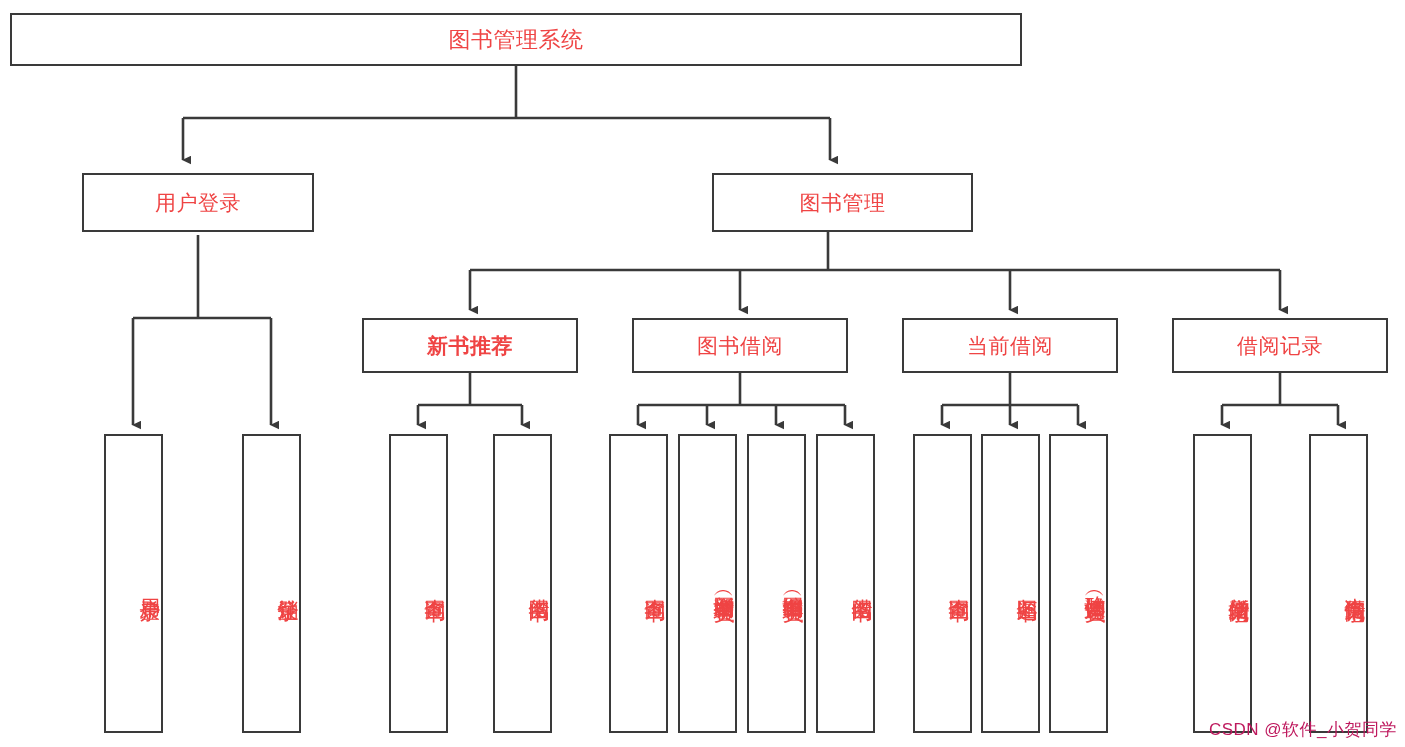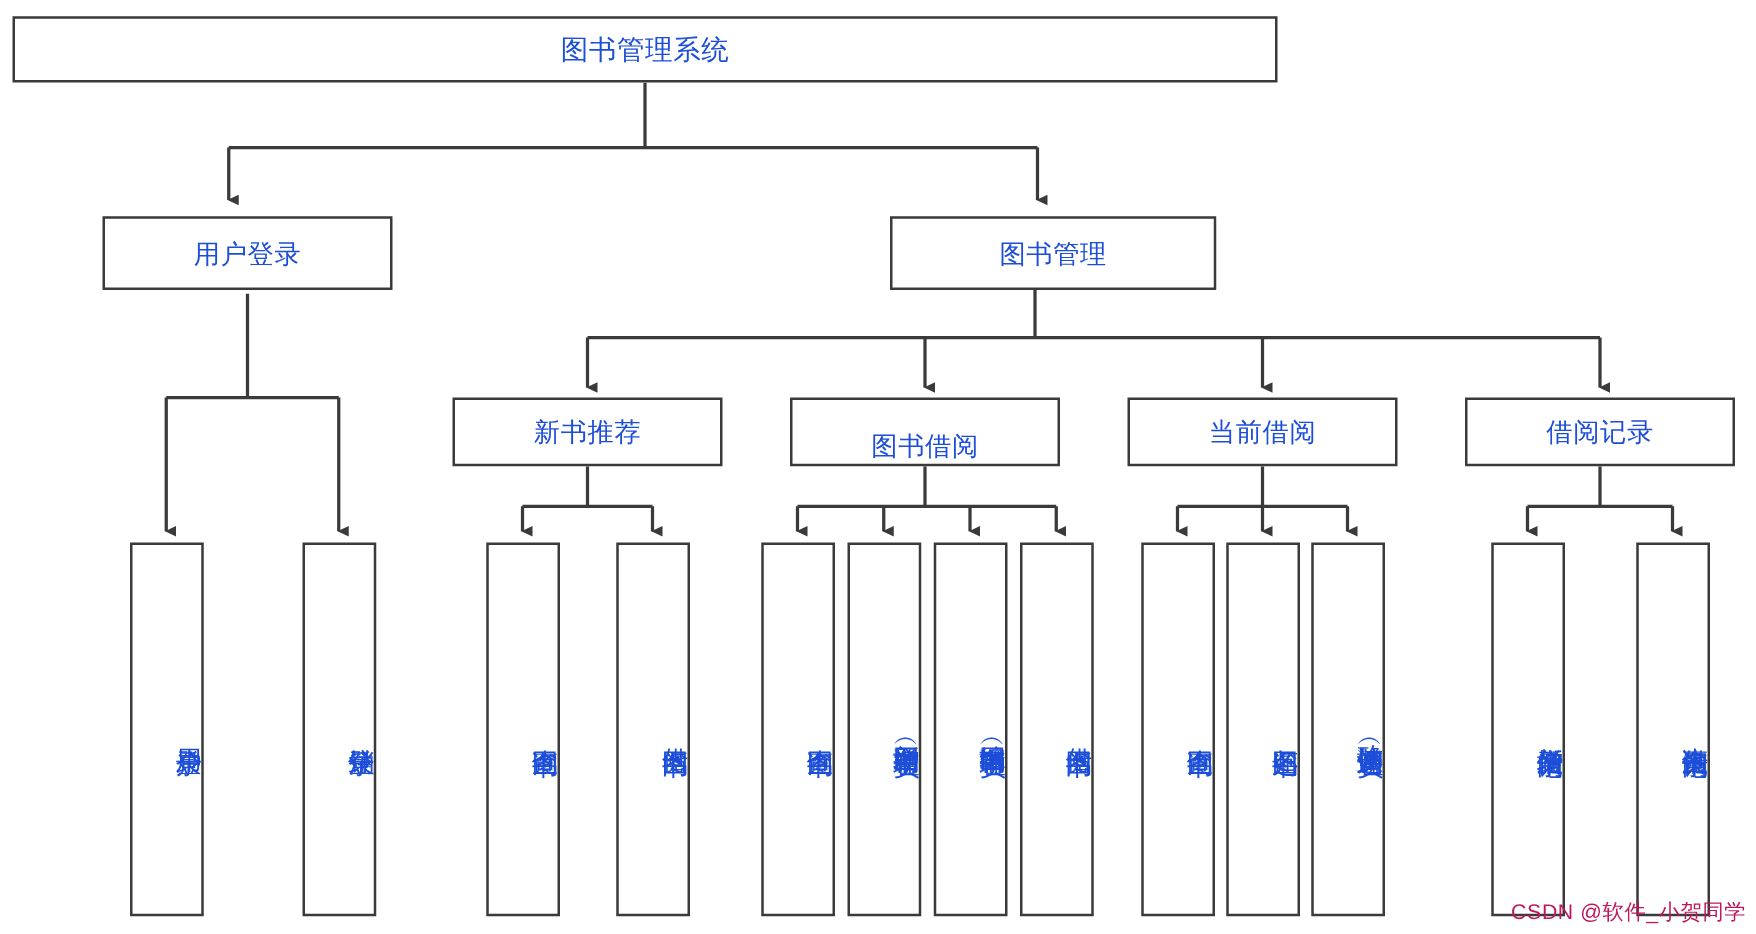--- a/index.html
+++ b/index.html
@@ -27,21 +27,21 @@
     pointer-events: none;
   }
   .node {
     position: absolute;
     box-sizing: border-box;
     background: #ffffff;
     border: 2px solid #3a3a3a;
     display: flex;
     align-items: center;
     justify-content: center;
-    color: #1d4ed8;
+    color: #ef4444;
   }
   .node.horizontal {
     font-size: 21px;
     letter-spacing: 0.5px;
   }
   .node.root {
     font-size: 22px;
   }
   .node.vertical {
     writing-mode: vertical-rl;
@@ -131,24 +131,24 @@
     <span class="label">图书管理系统</span>
   </div>
 
   <div class="node horizontal" style="left:82px; top:173px; width:232px; height:59px;">
     <span class="label">用户登录</span>
   </div>
   <div class="node horizontal" style="left:712px; top:173px; width:261px; height:59px;">
     <span class="label">图书管理</span>
   </div>
 
-  <div class="node horizontal" style="left:362px; top:318px; width:216px; height:55px;">
+  <div class="node horizontal" style="left:362px; top:318px; width:216px; height:55px;font-weight:bold;">
     <span class="label">新书推荐</span>
   </div>
-  <div class="node horizontal" style="left:632px; top:318px; width:216px; height:55px;align-items:flex-end;">
+  <div class="node horizontal" style="left:632px; top:318px; width:216px; height:55px;">
     <span class="label">图书借阅</span>
   </div>
   <div class="node horizontal" style="left:1172px; top:318px; width:216px; height:55px;">
     <span class="label">借阅记录</span>
   </div>
   <div class="node horizontal" style="left:902px; top:318px; width:216px; height:55px;">
     <span class="label">当前借阅</span>
   </div>
 
   <div class="node vertical" style="left:104px; top:434px; width:59px; height:299px;">

